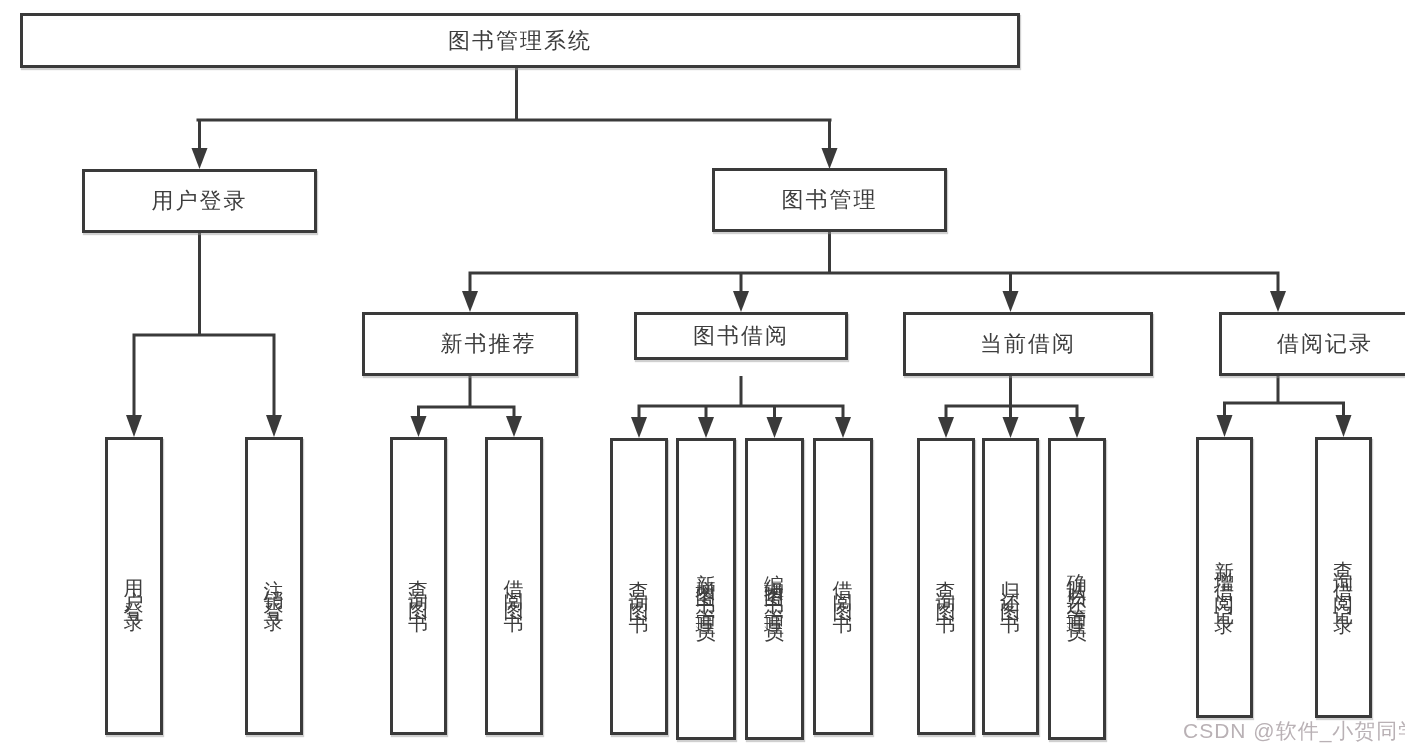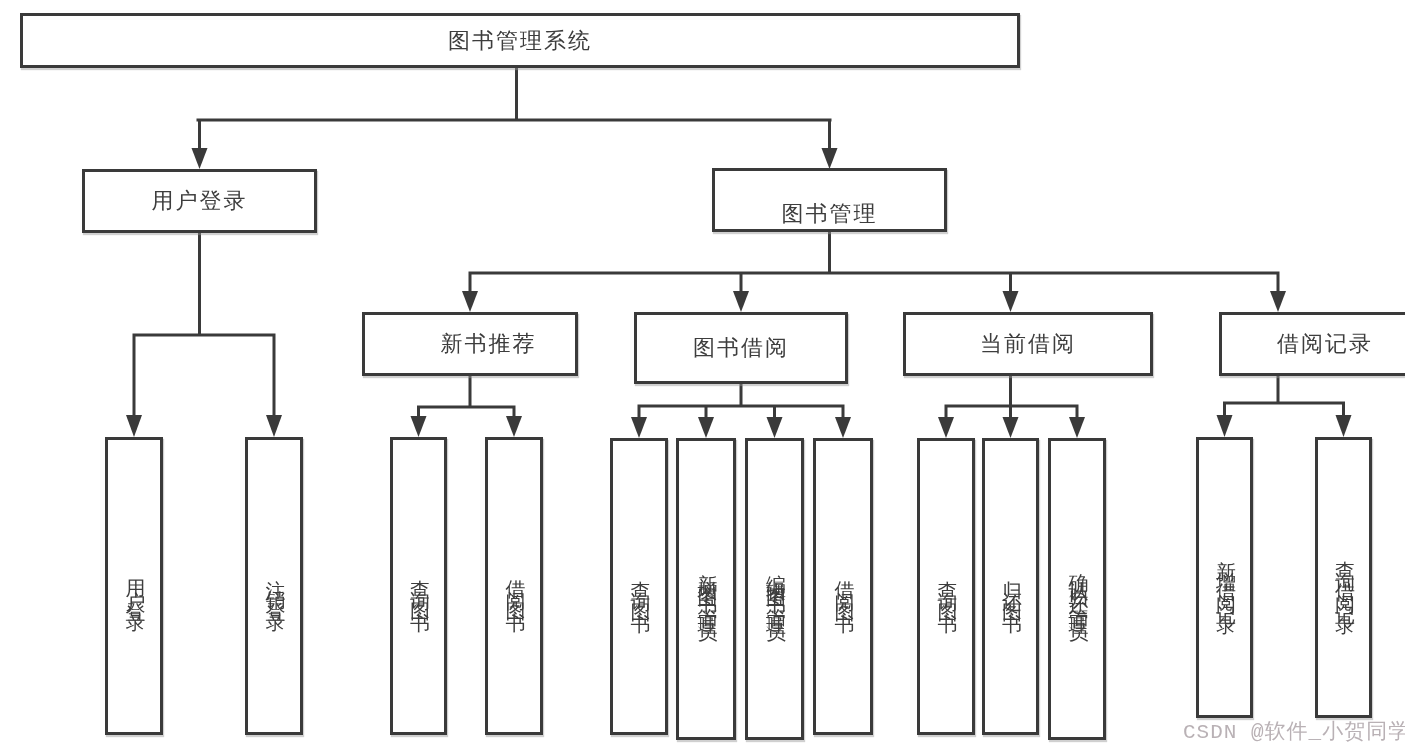--- a/index.html
+++ b/index.html
@@ -1,20 +1,20 @@
 <!DOCTYPE html>
 <html><head>
 <meta charset="utf-8">
 <style>
   html,body{margin:0;padding:0;background:#ffffff;}
   .canvas{
     position:relative;
     width:1405px;height:747px;
     background:#ffffff;
-    font-family:Liberation Mono, monospace;
+    font-family:Liberation Sans, sans-serif;
     overflow:hidden;
   }
   .wires{position:absolute;left:0;top:0;width:1405px;height:747px;}
   .node{
     position:absolute;
     box-sizing:border-box;
     border:3px solid #3a3a3a;
     background:#ffffff;
     display:flex;align-items:center;justify-content:center;
     color:#3d3d3d;
@@ -95,28 +95,28 @@
     </g>
   </svg>
 
   <div class="node" style="left:20px;top:13px;width:1000px;height:55px;">
     <span>图书管理系统</span>
   </div>
 
   <div class="node" style="left:82px;top:169px;width:235px;height:64px;">
     <span>用户登录</span>
   </div>
-  <div class="node" style="left:712px;top:168px;width:235px;height:64px;align-items:flex-end;">
+  <div class="node" style="left:712px;top:168px;width:235px;height:64px;">
     <span>图书管理</span>
   </div>
 
   <div class="node" style="left:362px;top:312px;width:216px;height:64px;padding-left:37px;">
     <span>新书推荐</span>
   </div>
-  <div class="node" style="left:634px;top:312px;width:214px;height:72px;justify-content:center;">
+  <div class="node" style="left:634px;top:312px;width:214px;height:48px;justify-content:center;">
     <span>图书借阅</span>
   </div>
   <div class="node" style="left:903px;top:312px;width:250px;height:64px;">
     <span>当前借阅</span>
   </div>
   <div class="node" style="left:1172px;top:312px;width:212px;height:64px;margin-left:47px;">
     <span>借阅记录</span>
   </div>
 
   <div class="leaf" style="left:105px;top:437px;width:58px;height:298px;">

